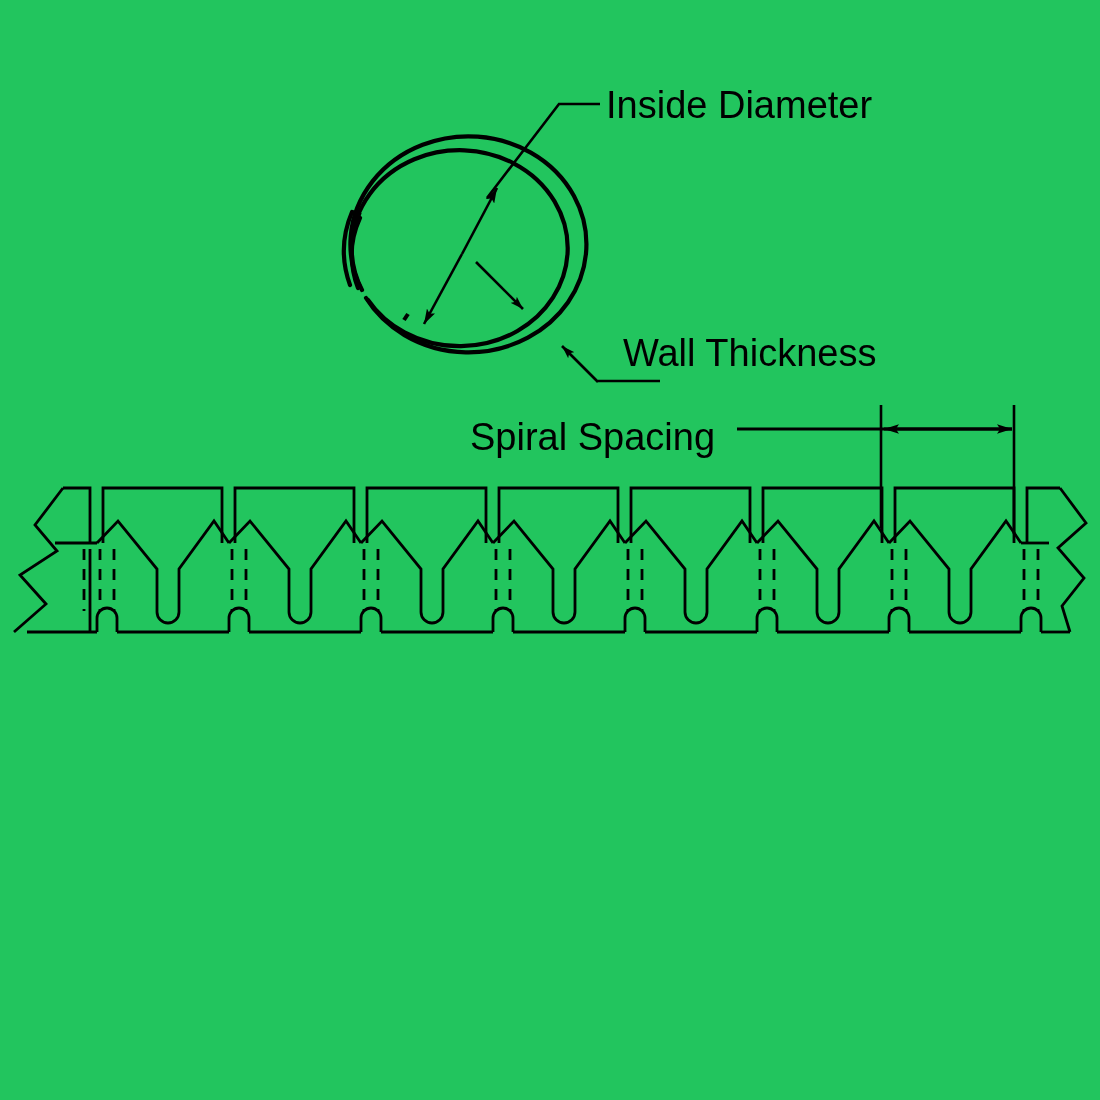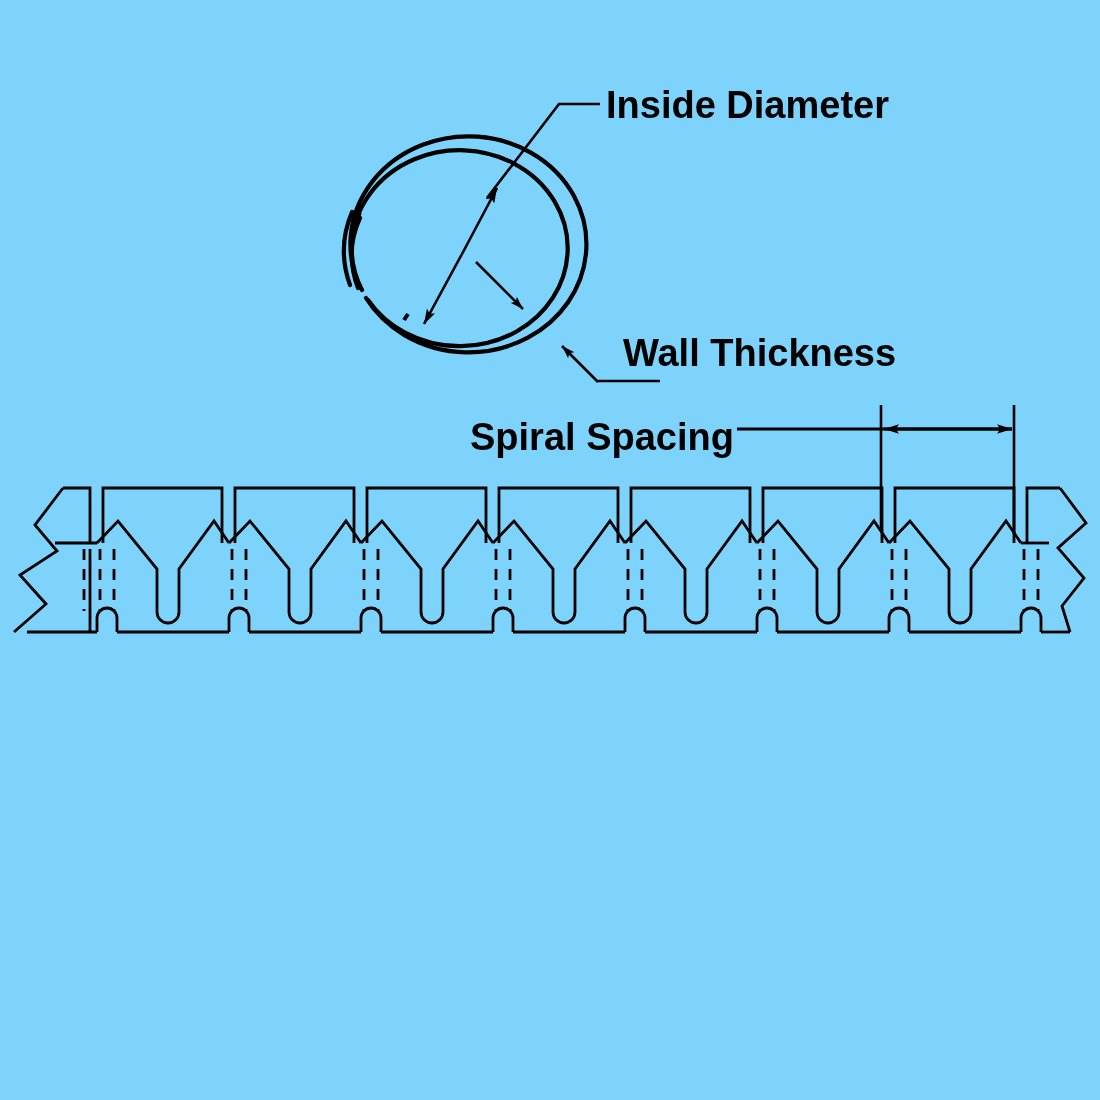--- a/index.html
+++ b/index.html
@@ -11,22 +11,21 @@
   body {
     width: 1100px;
     height: 1100px;
     font-family: "Liberation Sans", sans-serif;
     overflow: hidden;
   }
   #diagram-root {
     position: relative;
     width: 1100px;
     height: 1100px;
-    background: #7dd3fc;
-    font-weight: bold;
+    background: #22c55e;
   }
   svg.drawing {
     position: absolute;
     top: 0;
     left: 0;
     width: 1100px;
     height: 1100px;
     display: block;
   }
   .ink {

